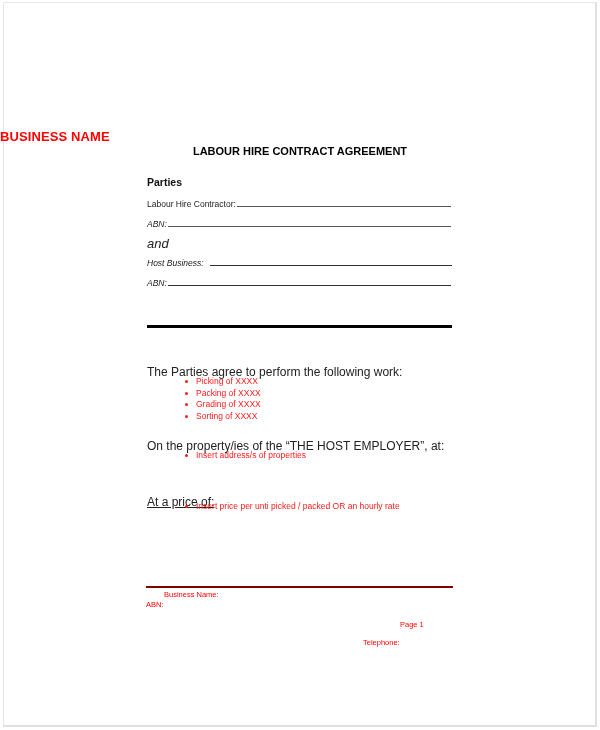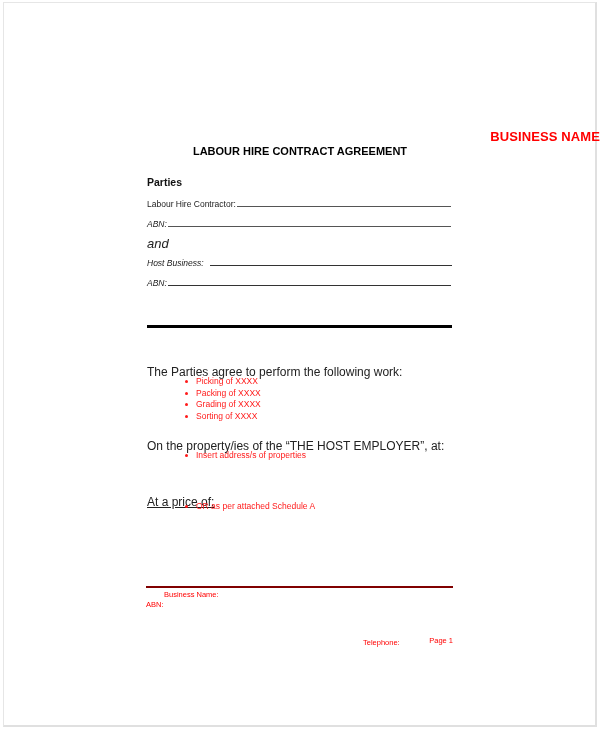--- a/index.html
+++ b/index.html
@@ -8,21 +8,21 @@
     font-family: "Liberation Sans", sans-serif; overflow: hidden;
   }
   .page {
     position: absolute; left: 3px; top: 2px; width: 594px; height: 725px;
     border-left: 1px solid #e6e6e6; border-top: 1px solid #e6e6e6;
     border-right: 2px solid #e0e0e0; border-bottom: 2px solid #e0e0e0;
     box-sizing: border-box; background: #fff;
   }
   .abs { position: absolute; }
   .title-red {
-    left: 0; width: 600px; top: 129px; text-align: right;
+    left: 0; width: 600px; top: 129px; text-align: left;
     color: #ff0000; font-weight: bold; font-size: 13px; letter-spacing: 0.1px;
   }
   .title-black {
     left: 0; width: 600px; top: 145px; text-align: center;
     color: #000; font-weight: bold; font-size: 11px;
   }
   .parties-h {
     left: 147px; top: 176px; font-weight: bold; font-size: 10.5px; color: #111;
   }
   .field-row {
@@ -87,20 +87,20 @@
 
 <div class="abs para" style="top:431px;">On the property/ies of the “THE HOST EMPLOYER”, at:</div>
 
 <div class="abs bullets" style="top:450px;">
   <div class="bi">Insert address/s of properties</div>
 </div>
 
 <div class="abs para" style="top:487px;text-decoration:underline;">At a price of:</div>
 
 <div class="abs bullets" style="top:501px;">
-  <div class="bi">OR as per attached Schedule A</div>
+  <div class="bi">Insert price per unti picked / packed OR an hourly rate</div>
 </div>
 
 <div class="abs footer-rule"></div>
 <div class="abs foot" style="left:146px; top:590px;padding-left:18px;">Business Name:</div>
 <div class="abs foot" style="left:146px; top:600px;">ABN:</div>
 <div class="abs foot" style="left:363px; top:590px;margin-top:48px;">Telephone:</div>
-<div class="abs foot" style="left:400px; width:53px; text-align:right; top:636px;">Page 1</div>
+<div class="abs foot" style="left:400px; width:53px; top:620px;">Page 1</div>
 
 </body></html>

